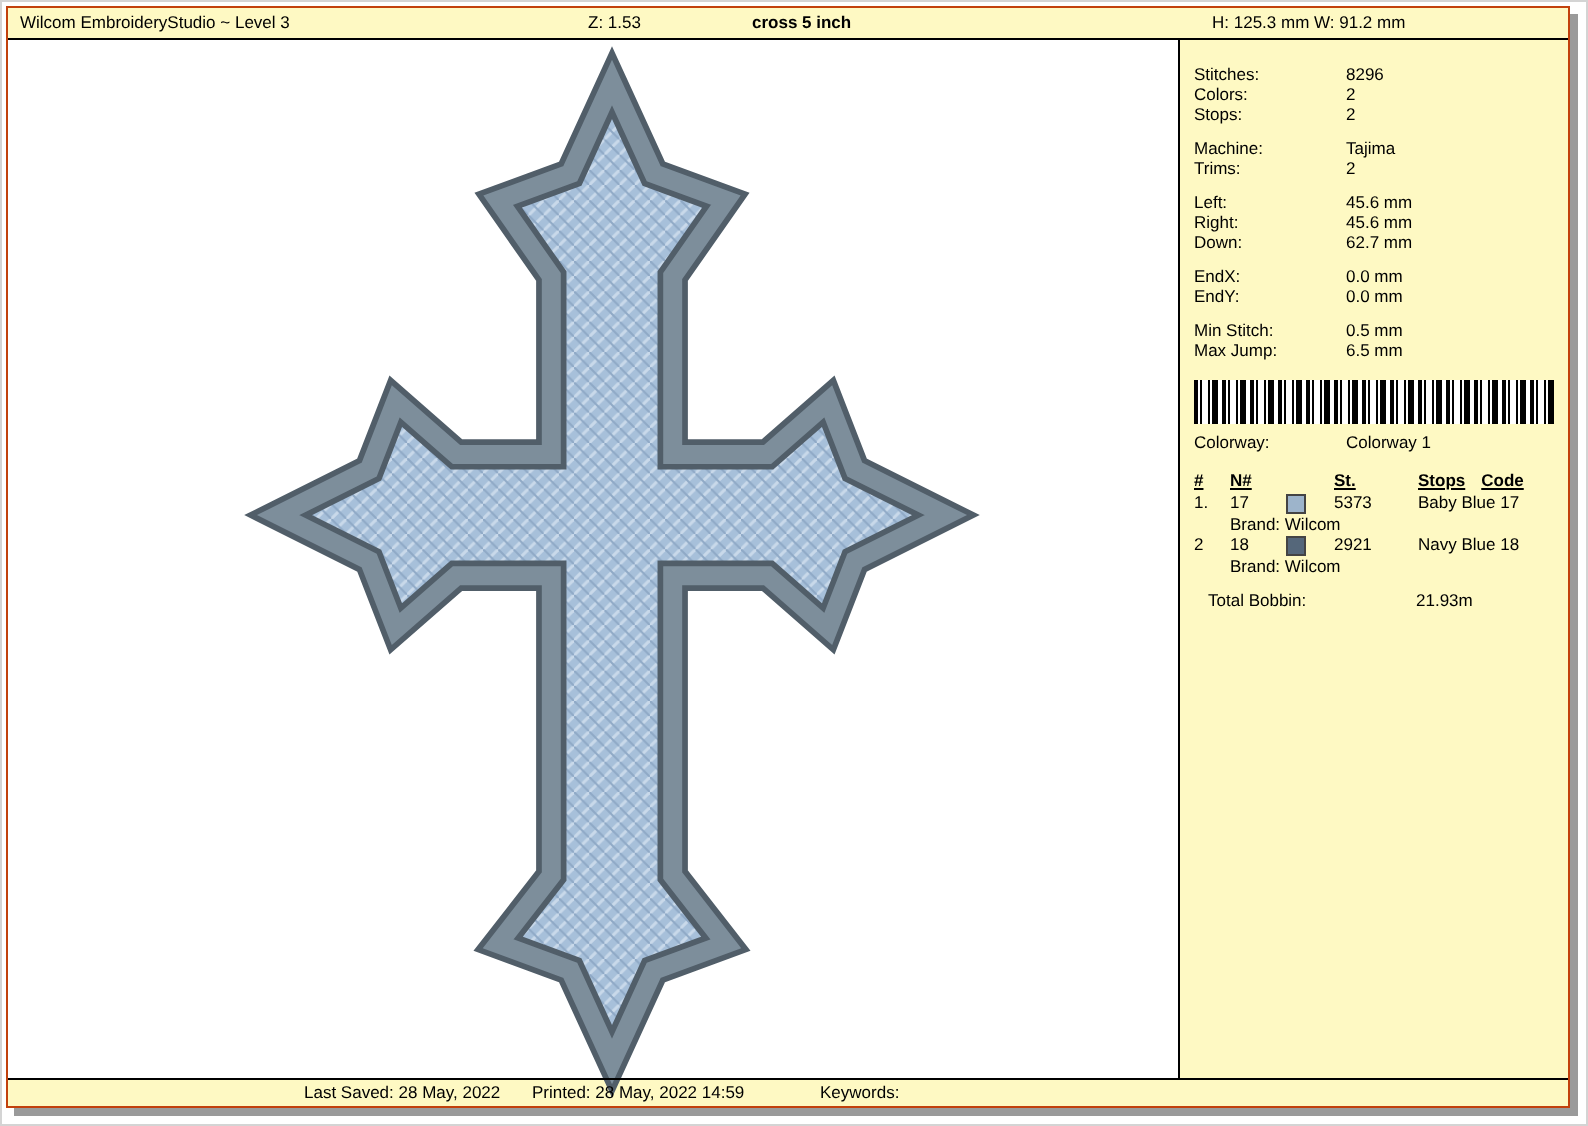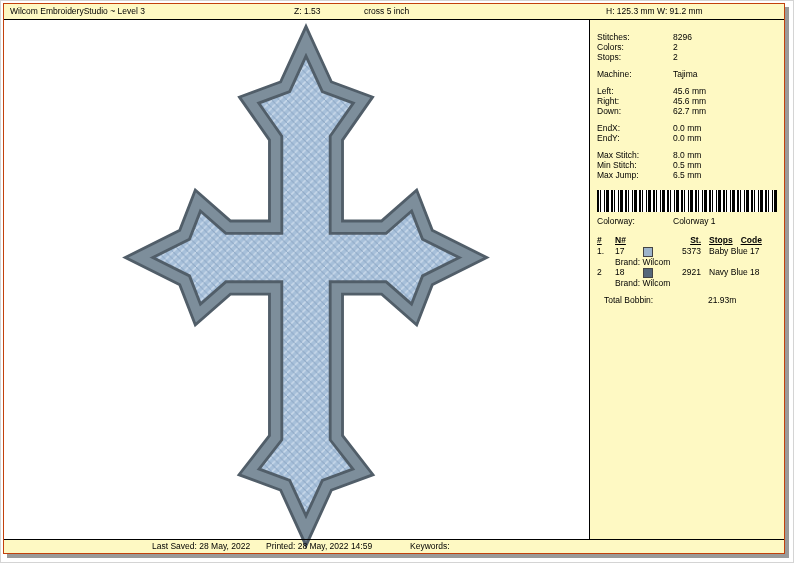--- a/index.html
+++ b/index.html
@@ -14,21 +14,21 @@
   .page{
     position:absolute;left:3px;top:3px;width:780px;height:549px;
     background:#fef9c3;border:1px solid #c2410c;
     box-shadow:4px 4px 0 #9a9a9a;
   }
   
   .topbar{position:absolute;left:0;right:0;top:0;height:15px;border-bottom:1px solid #000;font-size:8.5px;}
   .topbar span{position:absolute;top:2px;white-space:nowrap;}
   .t-title{left:6px;}
   .t-zoom{left:290px;}
-  .t-name{left:360px;}
+  .t-name{left:372px;font-weight:bold;}
   .t-size{left:602px;}
   
   .footbar{position:absolute;left:0;right:0;bottom:0;height:13px;border-top:1px solid #000;font-size:8.5px;}
   .footbar span{position:absolute;top:1px;white-space:nowrap;}
   .f-author{left:8px;margin-top:36px;}
   .f-saved{left:148px;}
   .f-printed{left:262px;}
   .f-keywords{left:406px;}
   
   .divider{position:absolute;left:585px;top:16px;bottom:14px;width:1px;background:#000;}
@@ -47,21 +47,21 @@
   }
   .colorway{margin:4px 0 0 7px;height:11px;line-height:11px;white-space:nowrap;}
   .colorway .lbl{display:inline-block;width:76px;}
   
   .ttable{margin:8px 0 0 7px;}
   .trow{display:flex;align-items:center;height:11px;line-height:11px;white-space:nowrap;}
   .thead span{font-weight:bold;text-decoration:underline;}
   .c-idx{display:inline-block;width:18px;}
   .c-n{display:inline-block;width:28px;}
   .c-sw{display:inline-block;width:24px;}
-  .c-st{display:inline-block;width:34px;text-align:right;padding-right:6px;}
+  .c-st{display:inline-block;width:34px;padding-right:6px;}
   .c-descr{margin-left:2px;}
   .c-code{margin-left:8px;}
   .swatch{display:inline-block;width:8px;height:8px;border:1px solid #444;vertical-align:middle;}
   .brand-line{margin-left:18px;height:10px;line-height:10px;}
   .total-row{margin:7px 0 0 7px;white-space:nowrap;}
   .total-row .lbl{display:inline-block;width:104px;}
   
   .canvas{position:absolute;left:0;top:16px;width:585px;bottom:14px;background:#fff;}
   .cross-svg{position:absolute;left:118px;top:2px;width:368px;height:528px;}
 </style>
@@ -98,29 +98,29 @@
   <div class="divider"></div>
 
   <div class="panel">
 
     <div class="stats">
       <div class="stat-row"><span class="lbl">Stitches:</span><span>8296</span></div>
       <div class="stat-row"><span class="lbl">Colors:</span><span>2</span></div>
       <div class="stat-row"><span class="lbl">Stops:</span><span>2</span></div>
       <div class="gap"></div>
       <div class="stat-row"><span class="lbl">Machine:</span><span>Tajima</span></div>
+      <div class="stat-row"><span class="lbl">Trims:</span><span>2</span></div>
       <div class="gap"></div>
       <div class="stat-row"><span class="lbl">Left:</span><span>45.6 mm</span></div>
       <div class="stat-row"><span class="lbl">Right:</span><span>45.6 mm</span></div>
       <div class="stat-row"><span class="lbl">Down:</span><span>62.7 mm</span></div>
       <div class="gap"></div>
       <div class="stat-row"><span class="lbl">EndX:</span><span>0.0 mm</span></div>
       <div class="stat-row"><span class="lbl">EndY:</span><span>0.0 mm</span></div>
       <div class="gap"></div>
-      <div class="stat-row"><span class="lbl">Max Stitch:</span><span>8.0 mm</span></div>
       <div class="stat-row"><span class="lbl">Min Stitch:</span><span>0.5 mm</span></div>
       <div class="stat-row"><span class="lbl">Max Jump:</span><span>6.5 mm</span></div>
     </div>
 
     <div class="barcode"></div>
 
     <div class="colorway">
       <span class="lbl">Colorway:</span><span>Colorway 1</span>
     </div>
 

